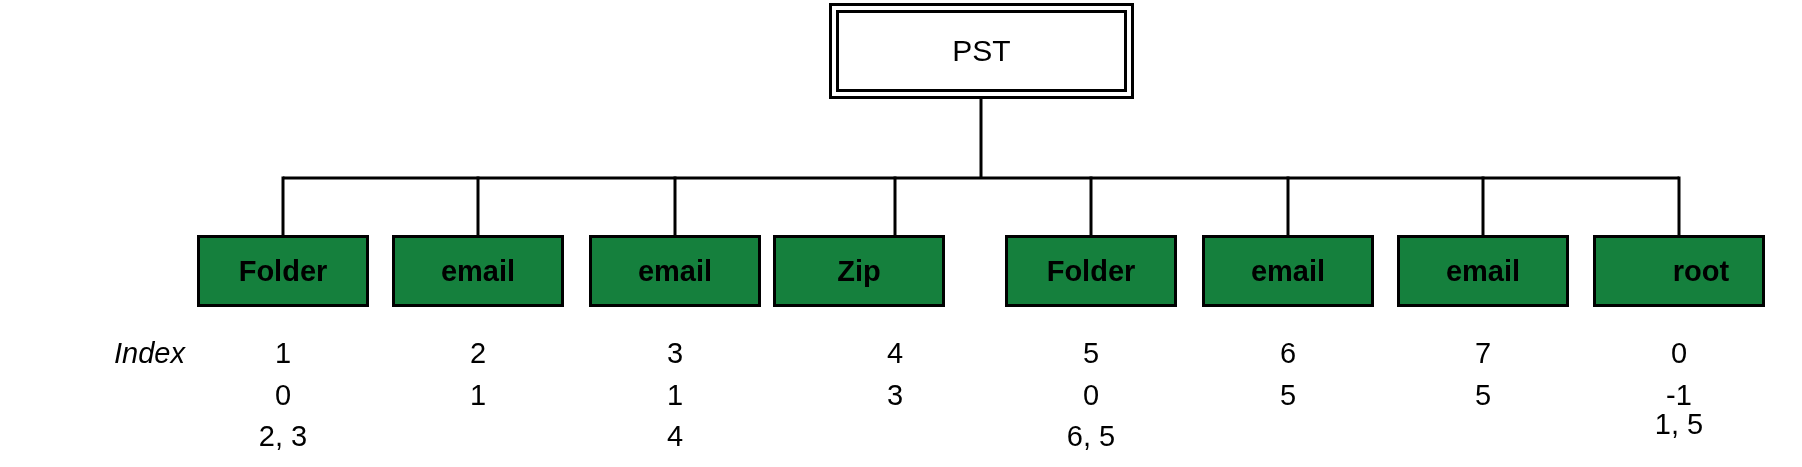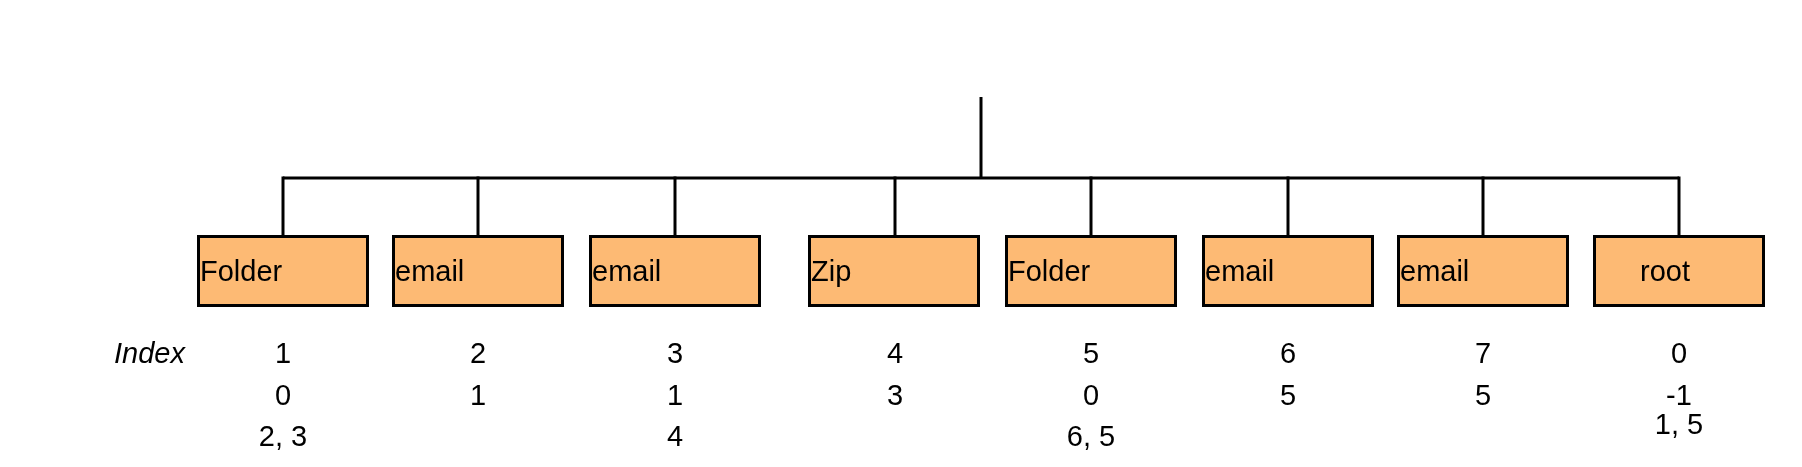--- a/index.html
+++ b/index.html
@@ -44,24 +44,26 @@
     justify-content: center;
     font-size: 30px;
   }
   .node {
     position: absolute;
     top: 235px;
     width: 172px;
     height: 72px;
     box-sizing: border-box;
     border: 3px solid #000000;
-    background: #fdba74;
+    background: #15803d;
     display: flex;
     align-items: center;
+    justify-content: center;
     font-size: 29px;
+    font-weight: bold;
   }
   .row-label {
     position: absolute;
     left: 0;
     width: 185px;
     height: 34px;
     line-height: 34px;
     text-align: right;
     font-size: 29px;
     white-space: nowrap;
@@ -88,32 +90,37 @@
       <line x1="283" y1="176.5" x2="283" y2="238" stroke="#000000" stroke-width="3"></line>
       <line x1="478" y1="176.5" x2="478" y2="238" stroke="#000000" stroke-width="3"></line>
       <line x1="675" y1="176.5" x2="675" y2="238" stroke="#000000" stroke-width="3"></line>
       <line x1="895" y1="176.5" x2="895" y2="238" stroke="#000000" stroke-width="3"></line>
       <line x1="1091" y1="176.5" x2="1091" y2="238" stroke="#000000" stroke-width="3"></line>
       <line x1="1288" y1="176.5" x2="1288" y2="238" stroke="#000000" stroke-width="3"></line>
       <line x1="1483" y1="176.5" x2="1483" y2="238" stroke="#000000" stroke-width="3"></line>
       <line x1="1679" y1="176.5" x2="1679" y2="238" stroke="#000000" stroke-width="3"></line>
     </svg>
 
+  <div class="root-box">
+    <div class="root-inner">
+      <span>PST</span>
+    </div>
+  </div>
 
   <div id="nodes">
       <div class="node" style="left: 197px;">
         <span>Folder</span>
       </div>
       <div class="node" style="left: 392px;">
         <span>email</span>
       </div>
       <div class="node" style="left: 589px;">
         <span>email</span>
       </div>
-      <div class="node" style="left: 808px;">
+      <div class="node" style="left: 773px;">
         <span>Zip</span>
       </div>
       <div class="node" style="left: 1005px;">
         <span>Folder</span>
       </div>
       <div class="node" style="left: 1202px;">
         <span>email</span>
       </div>
       <div class="node" style="left: 1397px;">
         <span>email</span>

